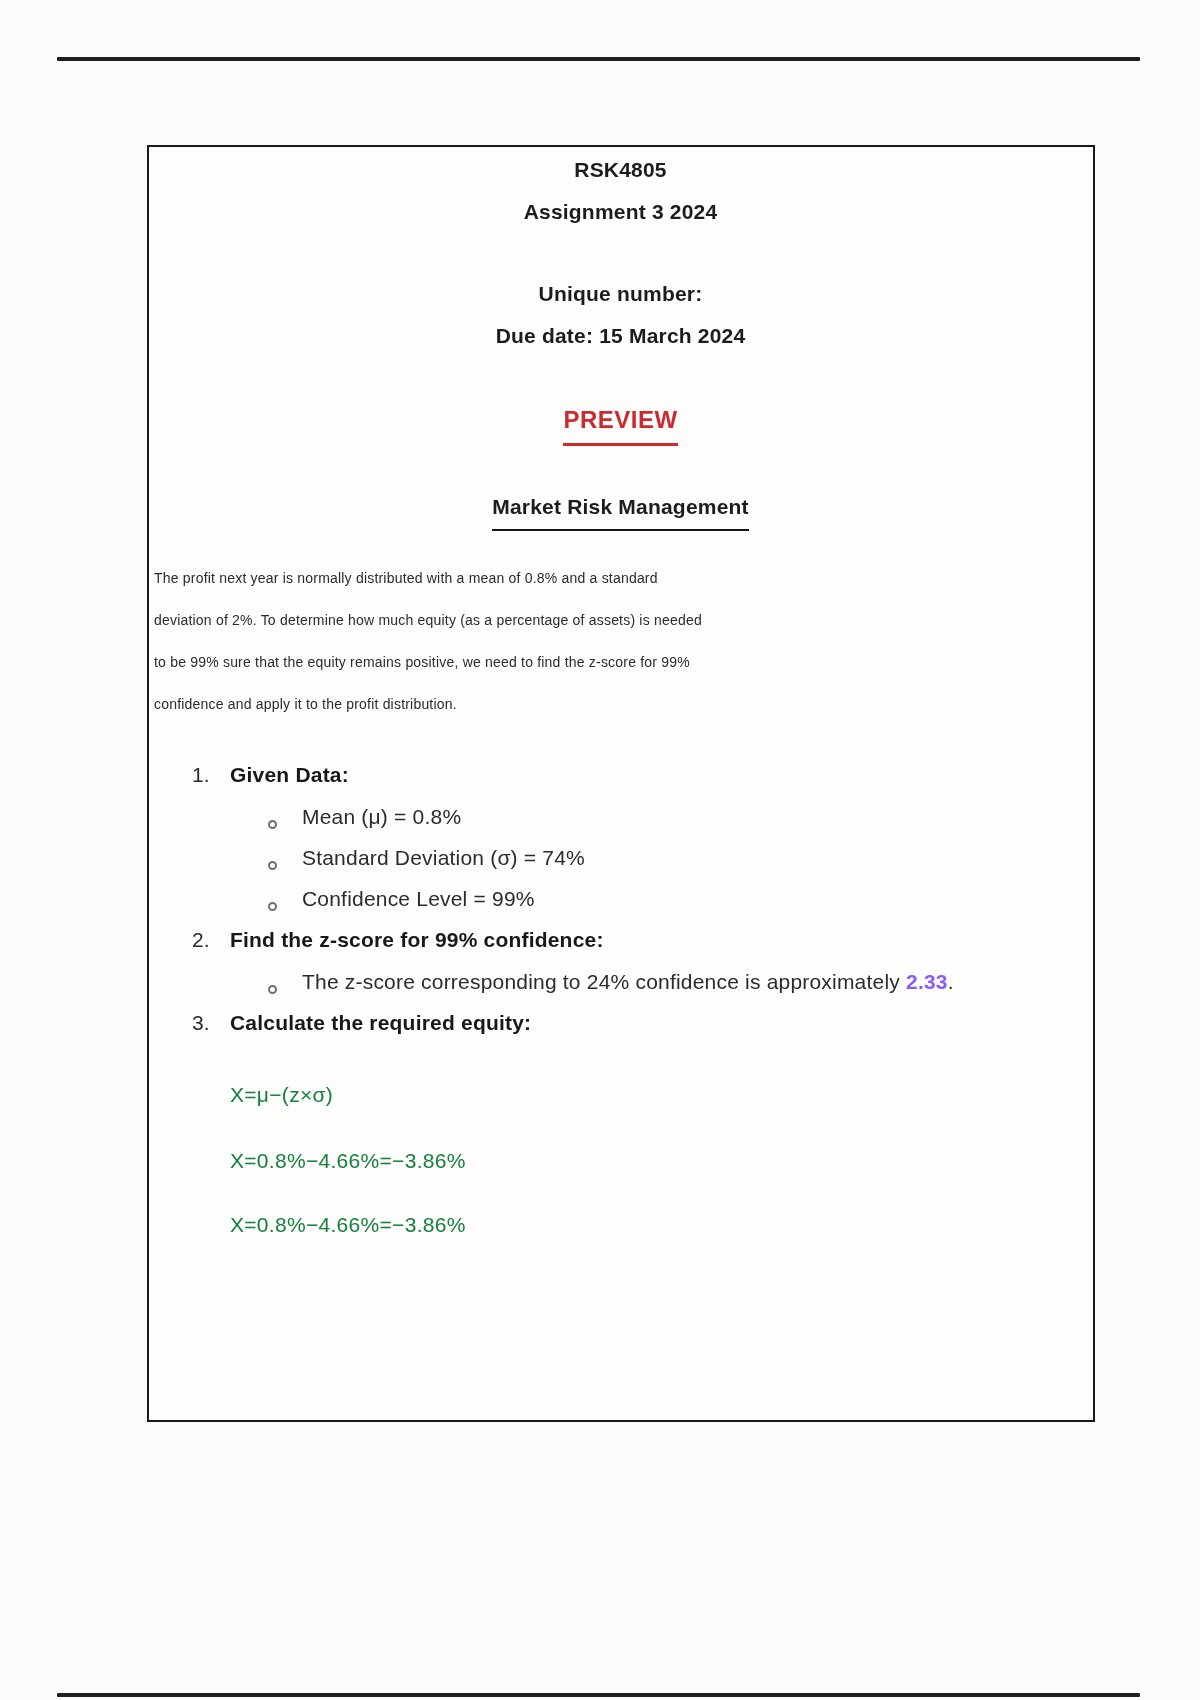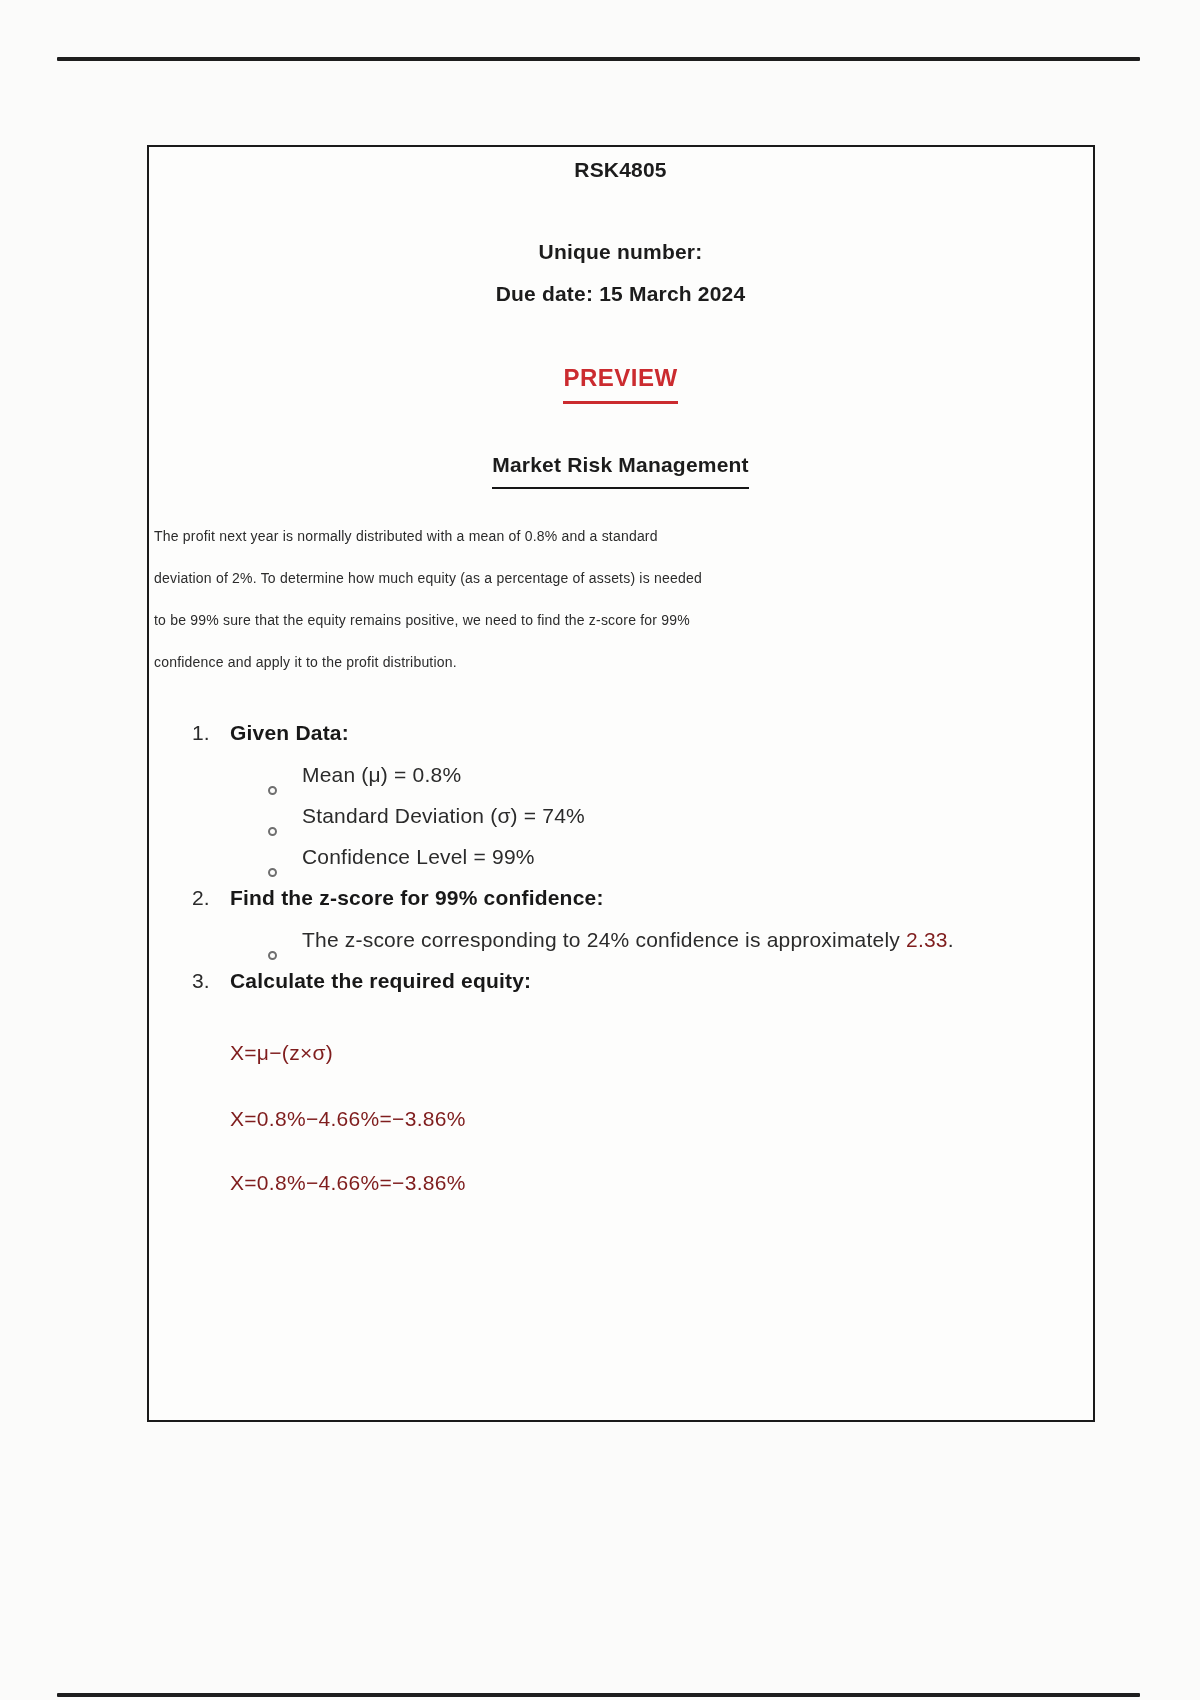--- a/index.html
+++ b/index.html
@@ -31,47 +31,48 @@
     padding-bottom:2px;border-bottom:3px solid;
   }
   .q-heading{margin-top:30px;line-height:42px;font-size:22px;font-weight:bold;color:#181818;letter-spacing:.2px;}
   .para-line{line-height:42px;font-size:14px;color:#2b2b2b;white-space:nowrap;letter-spacing:.2px;}
   .mt40{margin-top:40px;}
   .mt26{margin-top:26px;}
   .mt29{margin-top:29px;}
   .num-item{display:flex;padding-left:38px;line-height:42px;font-size:21px;}
   .num-item .num{width:38px;flex:0 0 38px;color:#2b2b2b;}
   .num-item .lbl{font-weight:bold;color:#181818;letter-spacing:.2px;}
-  .bullet-line{display:flex;align-items:flex-end;padding-left:114px;line-height:41px;font-size:21px;color:#2b2b2b;}
+  .bullet-line{display:flex;align-items:center;padding-left:114px;line-height:41px;font-size:21px;color:#2b2b2b;}
   .circ{
     flex:0 0 9px;width:9px;height:9px;border:2px solid #6f6f6f;border-radius:50%;
     margin-top:15px;margin-right:25px;box-sizing:border-box;background:transparent;
   }
   .bullet-text{letter-spacing:.2px;white-space:nowrap;}
-  .bullet-text .b{font-weight:normal;color:#7f1d1d;}
-  .formula{padding-left:76px;line-height:42px;font-size:21px;color:#7f1d1d;letter-spacing:.3px;}
+  .bullet-text .b{font-weight:bold;color:#8b5cf6;}
+  .formula{padding-left:76px;line-height:42px;font-size:21px;color:#15803d;letter-spacing:.3px;}
   .f1{margin-top:30px;}
   .f2{margin-top:24px;}
   .f3{margin-top:22px;}
   .doc-footer{
     position:absolute;left:0;right:0;bottom:7px;text-align:center;
     font-size:18px;font-weight:bold;color:#1c1c1c;letter-spacing:.2px;
   }
 </style>
 </head>
 <body>
 
 <div class="page">
 
   <div class="rule top"></div>
 
   <div class="content-box">
 
     <div class="center t-line">RSK4805</div>
 
+    <div class="center t-line">Assignment 3 2024</div>
 
     <div class="center t-line mt40">Unique number:</div>
 
     <div class="center t-line">Due date: 15 March 2024</div>
 
     <div class="center preview-line">
       <span class="preview-word" id="preview-word" style="color: rgb(203, 43, 47); border-bottom-color: rgb(203, 43, 47);">PREVIEW</span>
     </div>
 
     <div class="center t-line mt40">

